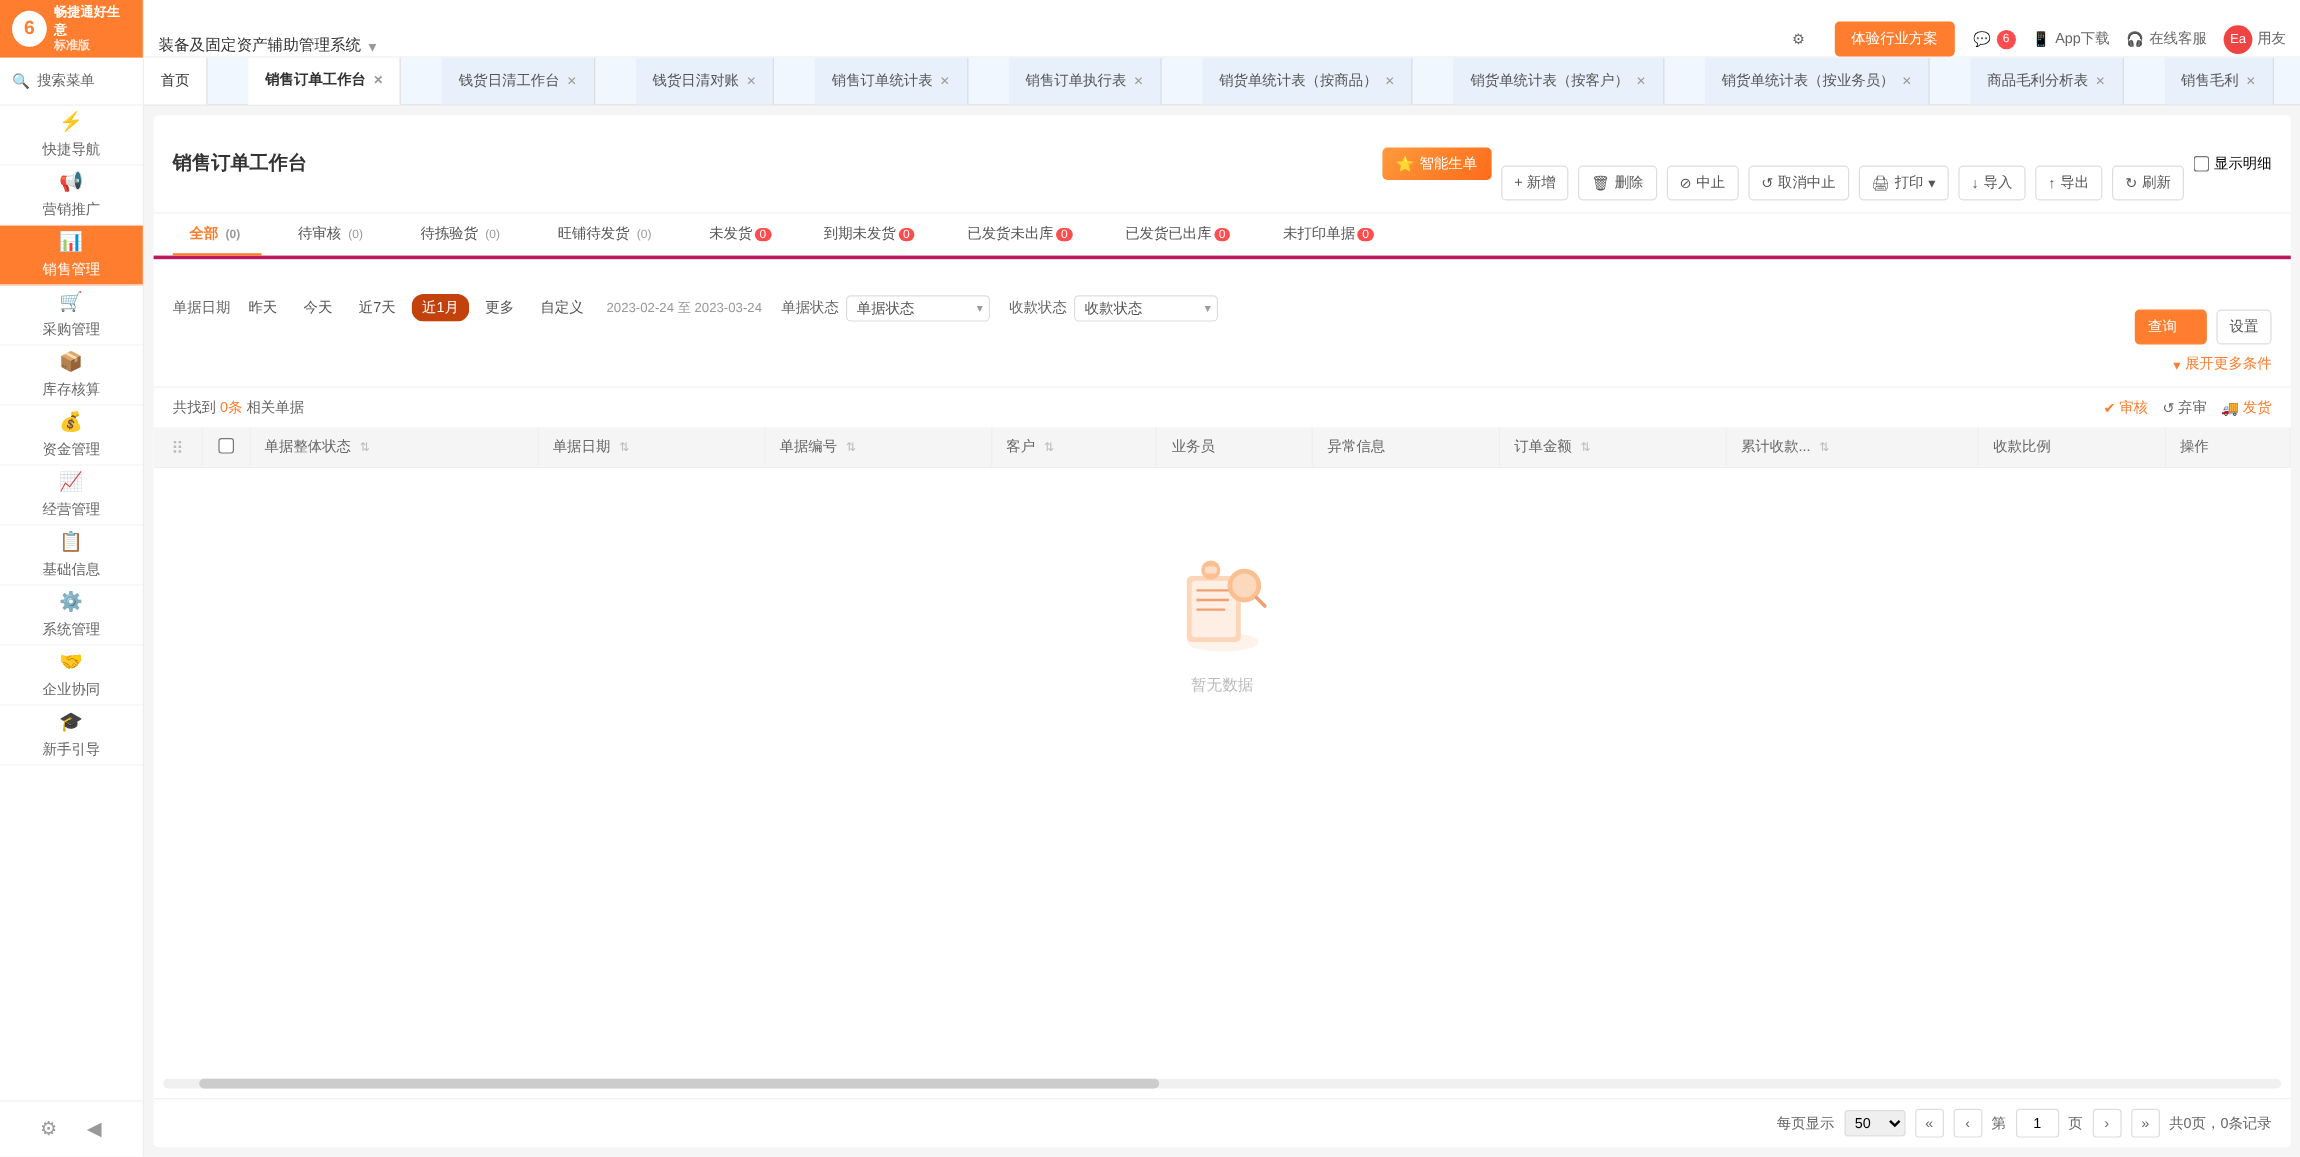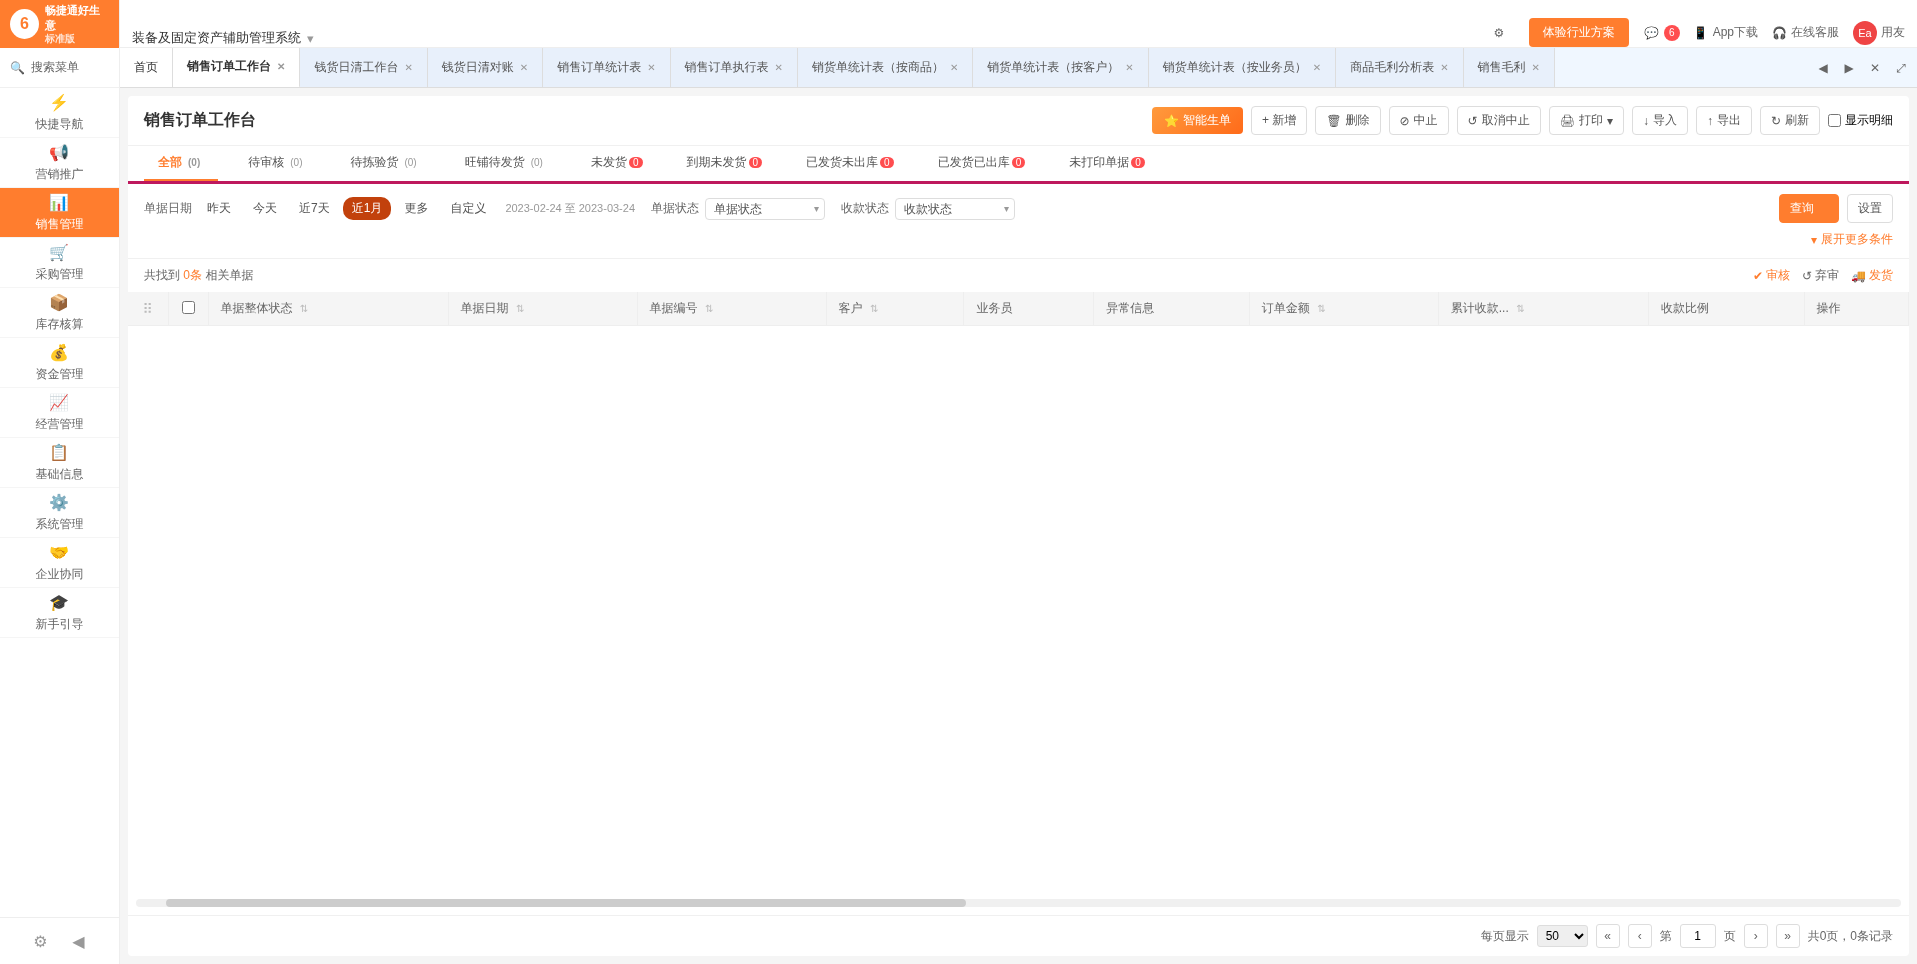--- a/index.html
+++ b/index.html
@@ -135,20 +135,21 @@
     }
 
     
     .tab-bar {
       height: 40px;
       background: #f0f7ff;
       display: flex;
       align-items: center;
       border-bottom: 1px solid #ddd;
       overflow: hidden;
+      gap: 34px;
     }
     .tab-item {
       height: 40px;
       padding: 0 14px;
       display: flex;
       align-items: center;
       gap: 6px;
       cursor: pointer;
       white-space: nowrap;
       font-size: 12px;
@@ -217,20 +218,21 @@
       display: flex;
       align-items: center;
       gap: 4px;
       padding: 5px 10px;
       border: 1px solid #ddd;
       border-radius: 4px;
       background: #fff;
       cursor: pointer;
       font-size: 12px;
       color: #555;
+      margin-top: 32px;
     }
     .action-btn.primary { background: #ff7d2e; color: #fff; border-color: #ff7d2e; }
     .ai-btn {
       background: linear-gradient(135deg, #ff9a3c, #ff6b1a);
       color: #fff;
       border: none;
       border-radius: 4px;
       padding: 5px 12px;
       cursor: pointer;
       display: flex;
@@ -800,20 +802,36 @@
               </th>
               <th>
                 <span>操作</span>
               </th>
             </tr>
           </thead>
           <tbody>
           </tbody>
         </table>
 
+        <div class="empty-state">
+          <svg class="empty-icon" viewBox="0 0 100 100" xmlns="http://www.w3.org/2000/svg">
+            <ellipse cx="50" cy="85" rx="30" ry="8" fill="#fde8d8" opacity="0.5"></ellipse>
+            <rect x="20" y="30" width="45" height="55" rx="4" fill="#fdd5b8"></rect>
+            <rect x="24" y="34" width="37" height="47" rx="3" fill="#fff" opacity="0.6"></rect>
+            <line x1="28" y1="42" x2="58" y2="42" stroke="#f0a070" stroke-width="2"></line>
+            <line x1="28" y1="50" x2="55" y2="50" stroke="#f0a070" stroke-width="2"></line>
+            <line x1="28" y1="58" x2="52" y2="58" stroke="#f0a070" stroke-width="2"></line>
+            <circle cx="68" cy="38" r="14" fill="#fbbf90"></circle>
+            <circle cx="68" cy="38" r="10" fill="#fff" opacity="0.4"></circle>
+            <line x1="78" y1="48" x2="85" y2="55" stroke="#f0a070" stroke-width="3" stroke-linecap="round"></line>
+            <circle cx="40" cy="25" r="8" fill="#fbbf90"></circle>
+            <rect x="35" y="22" width="10" height="6" rx="2" fill="#fff" opacity="0.5"></rect>
+          </svg>
+          <span class="empty-text">暂无数据</span>
+        </div>
       </div>
 
       <div class="table-scrollbar">
         <div class="scrollbar-thumb"></div>
       </div>
 
       <div class="table-footer">
         <span>每页显示</span>
         <select class="page-size-select">
           <option value="50">50</option>

